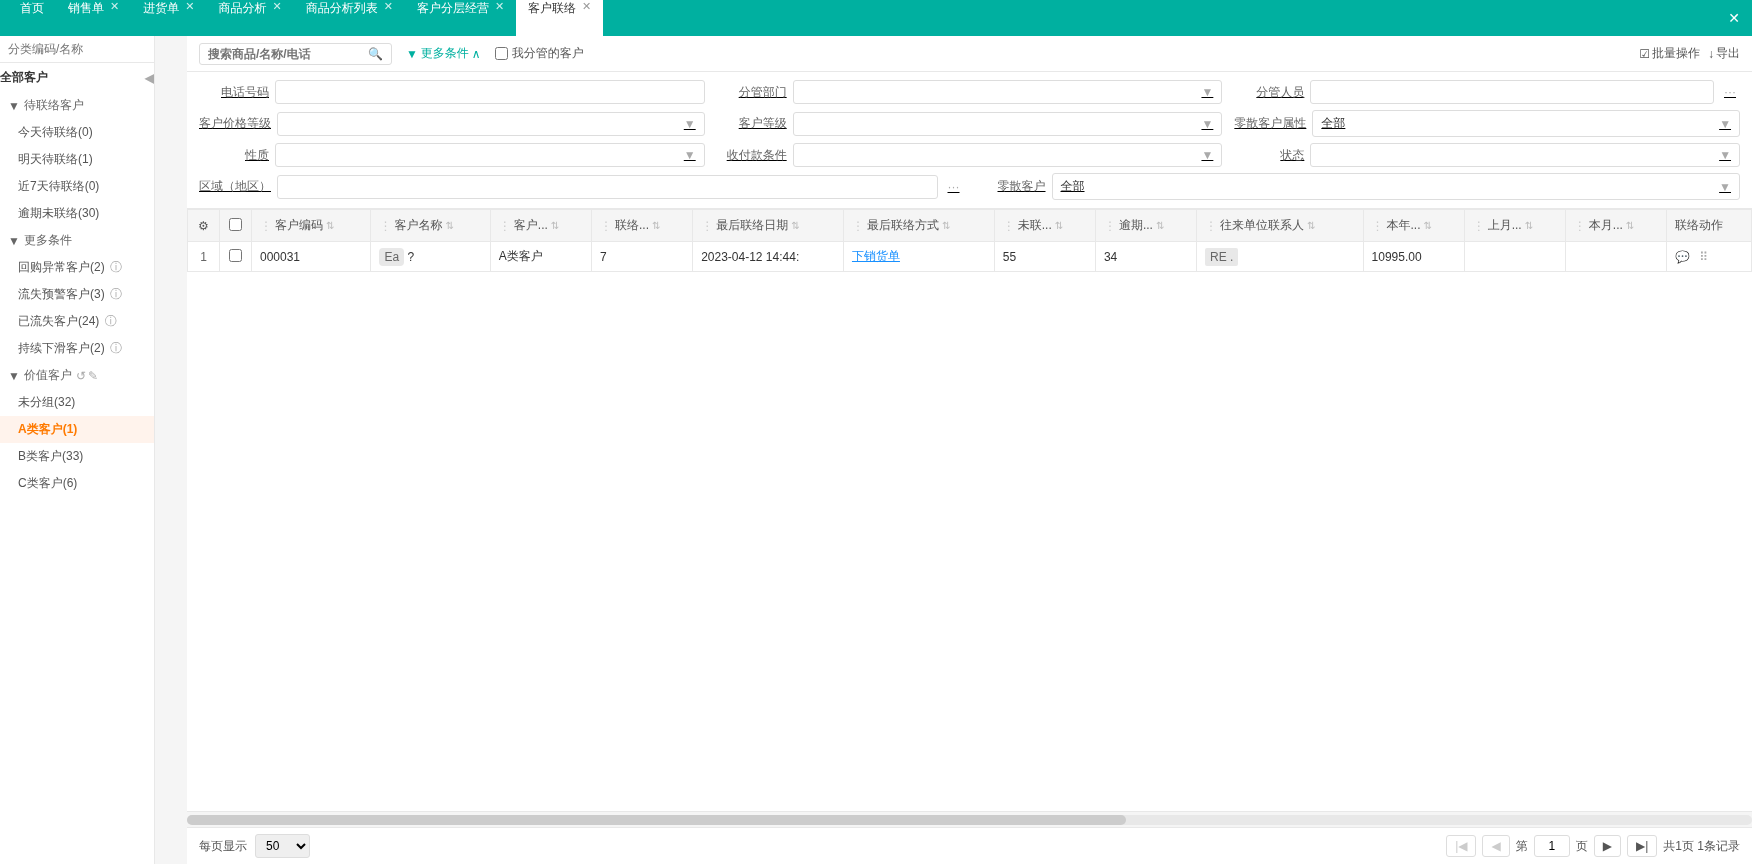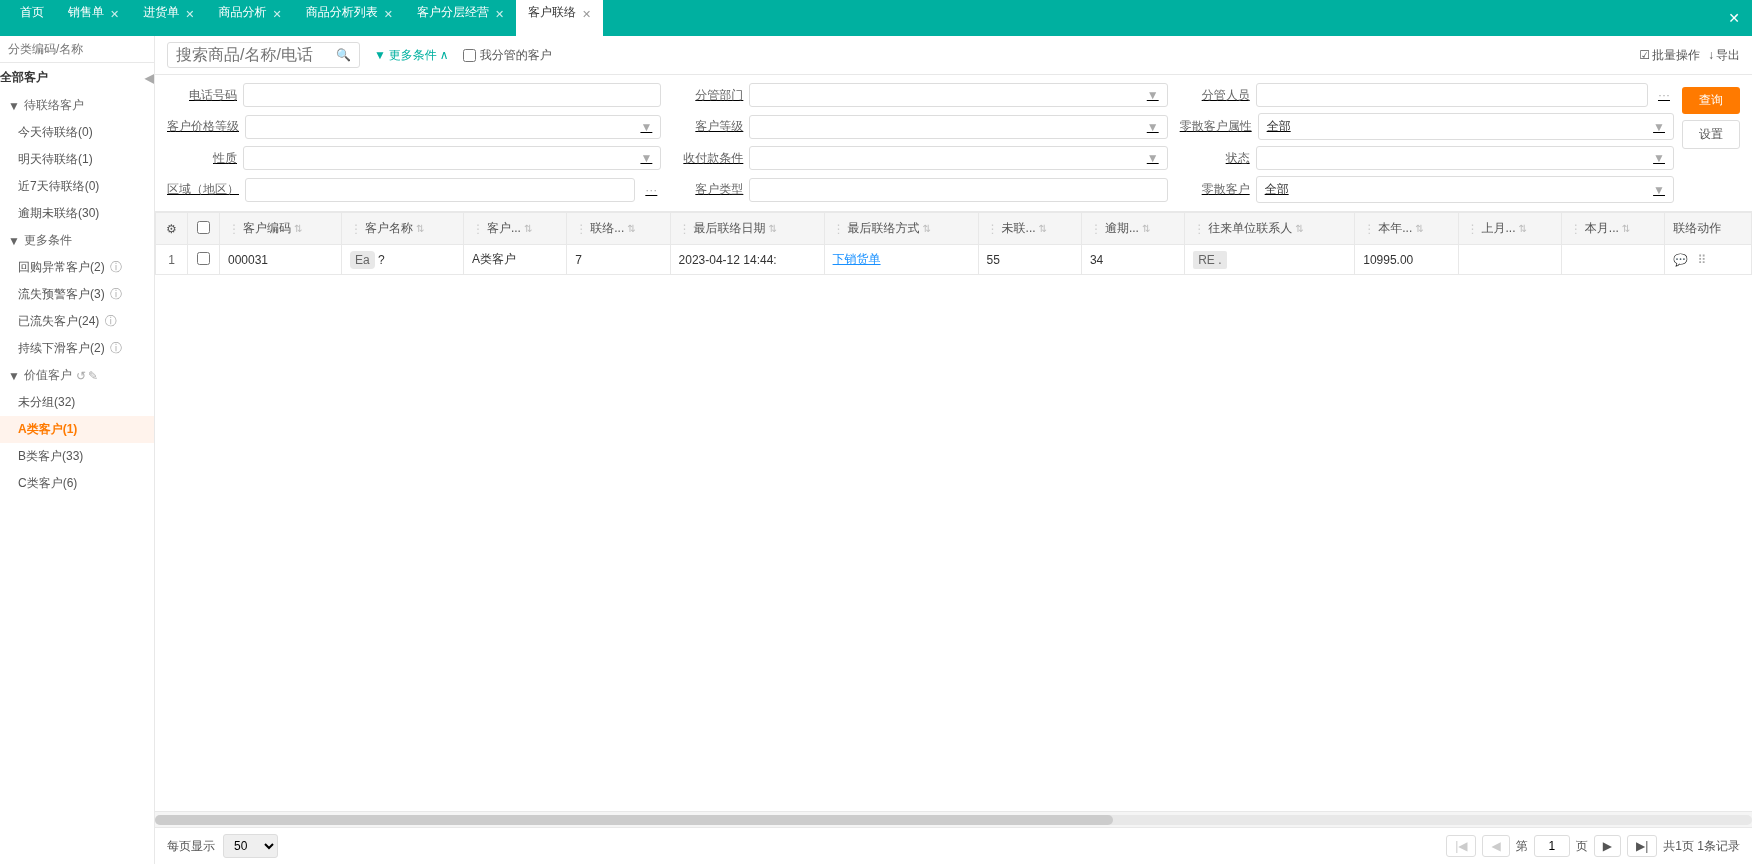--- a/index.html
+++ b/index.html
@@ -1,27 +1,27 @@
 <!DOCTYPE html>
 <html><head>
   <meta charset="utf-8">
   <style>
     * { box-sizing: border-box; margin: 0; padding: 0; font-family: 'Microsoft YaHei', Arial, sans-serif; font-size: 12px; }
     body { background: #f5f5f5; overflow: hidden; width: 1752px; height: 864px; }
 
     
     .top-nav { display: flex; align-items: center; background: #00b0a0; height: 36px; padding: 0 8px; }
-    .nav-tab { display: flex; align-items: flex-end; padding: 15px 12px; height: 36px; color: #fff; cursor: pointer; font-size: 13px; white-space: nowrap; }
+    .nav-tab { display: flex; align-items: flex-start; padding: 0 12px; height: 36px; color: #fff; cursor: pointer; font-size: 13px; white-space: nowrap; }
     .nav-tab.home { background: transparent; }
     .nav-tab .close-x { margin-left: 6px; color: rgba(255,255,255,0.8); font-size: 11px; }
     .nav-tab.active { background: #fff; color: #333; }
     .nav-tab.active .close-x { color: #999; }
     .nav-close-all { margin-left: auto; color: #fff; cursor: pointer; font-size: 14px; padding: 4px; }
 
-    .main-container { display: flex; height: calc(864px - 36px); }
+    .main-container { display: flex; height: calc(864px - 36px); gap: 32px; }
 
     
     .sidebar { width: 155px; background: #fff; border-right: 1px solid #e8e8e8; overflow-y: auto; flex-shrink: 0; }
     .sidebar-search { display: flex; align-items: center; padding: 6px 8px; border-bottom: 1px solid #e8e8e8; }
     .sidebar-search input { flex: 1; border: none; outline: none; font-size: 12px; color: #333; background: transparent; }
 
     .sidebar-header { display: flex; align-items: center; justify-content: space-between; padding: 6px 0; font-weight: bold; color: #333; }
     .sidebar-header .collapse-icon { color: #aaa; cursor: pointer; }
 
     .sidebar-group { }
@@ -29,21 +29,21 @@
     .sidebar-group-title .arrow { margin-right: 4px; }
     .sidebar-item { padding: 5px 8px 5px 18px; color: #555; cursor: pointer; white-space: nowrap; overflow: hidden; text-overflow: ellipsis; }
     .sidebar-item.active { background: #fff3ec; color: #ff7a00; font-weight: bold; }
 
     
     .content { flex: 1; display: flex; flex-direction: column; overflow: hidden; }
 
     
     .toolbar { display: flex; align-items: center; padding: 6px 12px; background: #fff; border-bottom: 1px solid #e8e8e8; gap: 8px; }
     .toolbar-search { display: flex; align-items: center; border: 1px solid #ddd; border-radius: 3px; padding: 3px 8px; }
-    .toolbar-search input { border: none; outline: none; font-size: 16px; width: 150px; }
+    .toolbar-search input { border: none; outline: none; font-size: 12px; width: 150px; font-weight: bold; }
     .filter-btn { display: flex; align-items: center; gap: 3px; color: #00b0a0; cursor: pointer; padding: 3px 6px; }
     .my-customer { display: flex; align-items: center; gap: 4px; color: #555; }
     .my-customer input[type=checkbox] { cursor: pointer; }
     .toolbar-right { margin-left: auto; display: flex; gap: 8px; align-items: center; }
     .btn-batch { color: #555; cursor: pointer; display: flex; align-items: center; gap: 2px; }
     .btn-export { color: #555; cursor: pointer; display: flex; align-items: center; gap: 2px; }
 
     
     .filter-panel { background: #fff; border-bottom: 1px solid #e8e8e8; padding: 8px 12px; }
     .filter-row { display: flex; align-items: center; margin-bottom: 6px; gap: 12px; }
@@ -293,35 +293,27 @@
             </div>
           </div>
 
           <div class="filter-row">
             <div class="filter-item">
               <span class="filter-label">区域（地区）</span>
               <input class="filter-input" type="text" style="flex: 1 1 0%;">
               <span class="filter-more">···</span>
             </div>
             <div class="filter-item">
-              <span class="filter-label">客户类型</span>
-              <input class="filter-input" type="text" style="flex: 1 1 0%;">
-            </div>
-            <div class="filter-item">
               <span class="filter-label">零散客户</span>
               <div class="filter-select" style="flex:1;">
                 <span>全部</span>
                 <span class="sel-arrow">▼</span>
               </div>
             </div>
           </div>
-        </div>
-        <div class="action-btns" style="display:flex;flex-direction:column;gap:6px;justify-content:flex-start;padding-top:4px;">
-          <button class="btn-query">查询</button>
-          <button class="btn-setting">设置</button>
         </div>
       </div>
     </div>
 
     <div class="table-container">
       <table>
         <thead>
           <tr>
             <th style="width:32px;text-align:center;">
               <span>⚙</span>

